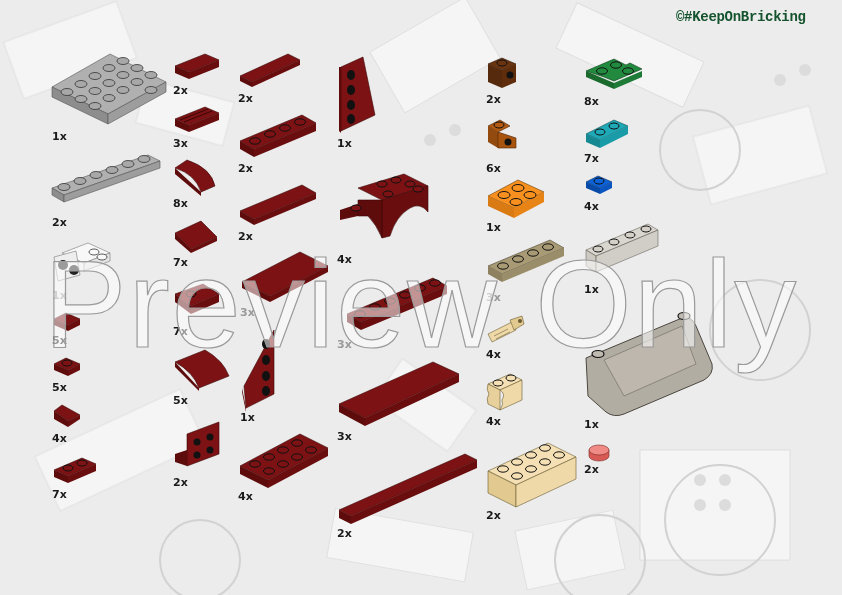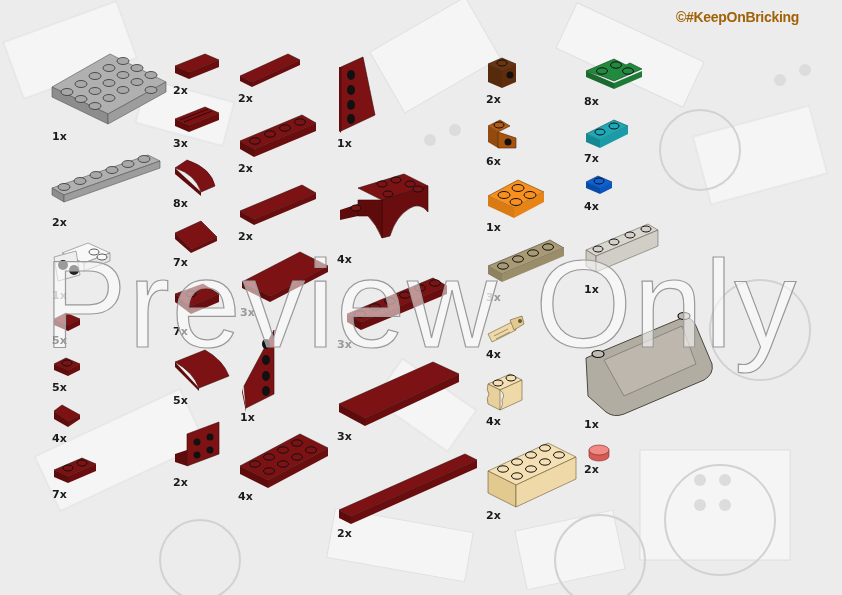--- a/index.html
+++ b/index.html
@@ -1,21 +1,21 @@
 <!DOCTYPE html>
 <html><head>
 <meta charset="utf-8">
 <style>
   html,body{margin:0;padding:0;}
   body{width:842px;height:595px;overflow:hidden;position:relative;background:#ececec;font-family:"Liberation Sans",sans-serif;}
   #bg{position:absolute;inset:0;}
   .part{position:absolute;}
   .qty{position:absolute;font-family:"DejaVu Sans",sans-serif;font-weight:bold;font-size:11px;color:#1a1a1a;letter-spacing:0.2px;}
   .qty.faded{color:#9a9a9a;}
-  #credit{position:absolute;left:676px;top:9px;font-family:Liberation Sans, sans-serif;font-weight:bold;font-size:14px;color:#a16207;letter-spacing:-0.3px;}
+  #credit{position:absolute;left:676px;top:9px;font-family:Liberation Mono, monospace;font-weight:bold;font-size:14px;color:#14532d;letter-spacing:-0.3px;}
   #watermark{position:absolute;left:0;top:0;width:842px;height:595px;pointer-events:none;}
   svg{display:block;overflow:visible;}
 </style>
 </head>
 <body>
 
 <svg id="bg" width="842" height="595" viewBox="0 0 842 595">
   <rect width="842" height="595" fill="#ececec"></rect>
   <g fill="#f7f7f7" stroke="#dedede" stroke-width="1" opacity="0.9">
     <rect x="10" y="20" width="120" height="60" transform="rotate(-20 70 50)"></rect>
@@ -370,21 +370,21 @@
 
 <div class="part" style="left:486px;top:118px;">
   <svg width="32" height="32" viewBox="0 0 32 32">
     <polygon points="2,8 14,2 24,8 12,14" fill="#b35b12" stroke="#4a2204" stroke-width="0.6"></polygon>
     <polygon points="2,8 12,14 12,30 2,24" fill="#934a0e"></polygon>
     <polygon points="12,14 30,20 30,30 12,30" fill="#a8540f" stroke="#4a2204" stroke-width="0.6"></polygon>
     <ellipse cx="13" cy="7" rx="5" ry="3" fill="#b35b12" stroke="#111" stroke-width="1"></ellipse>
     <circle cx="22" cy="24" r="3.5" fill="#111"></circle>
   </svg>
 </div>
-<div class="qty" style="left:486px;top:155px;">6x</div>
+<div class="qty" style="left:486px;top:162px;">6x</div>
 
 <div class="part" style="left:486px;top:178px;">
   <svg width="60" height="42" viewBox="0 0 60 42">
     <polygon points="2,18 32,2 58,14 28,30" fill="#f7901e" stroke="#6a3a06" stroke-width="0.6"></polygon>
     <polygon points="2,18 28,30 28,40 2,28" fill="#d97a12"></polygon>
     <polygon points="28,30 58,14 58,24 28,40" fill="#e88416"></polygon>
     <g fill="#f7901e" stroke="#111" stroke-width="1">
       <ellipse cx="18" cy="17" rx="6" ry="3.5"></ellipse>
         <ellipse cx="32" cy="10" rx="6" ry="3.5"></ellipse>
         <ellipse cx="30" cy="24" rx="6" ry="3.5"></ellipse>

